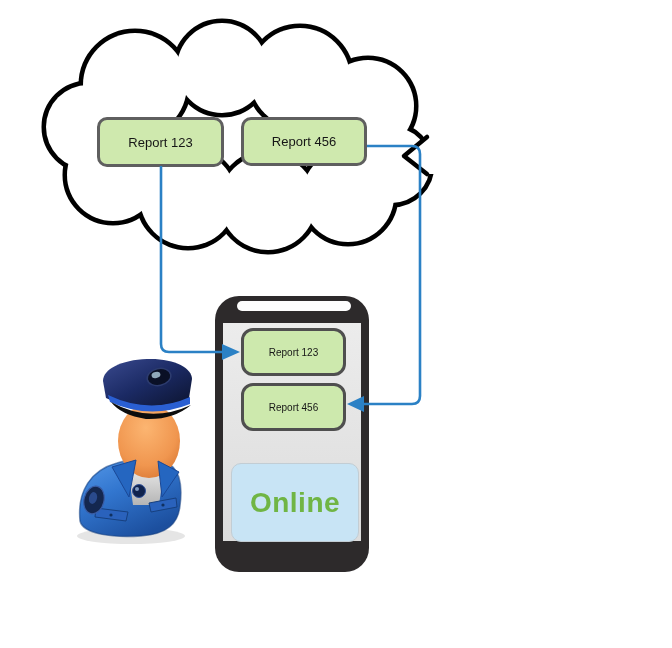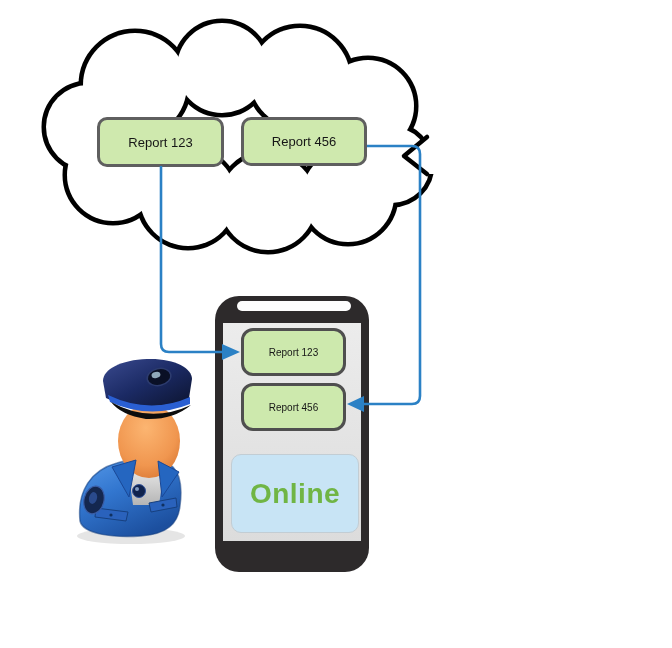--- a/index.html
+++ b/index.html
@@ -34,21 +34,21 @@
   }
   .pbox{
     position:absolute;left:18px;width:105px;height:48px;
     background:#cde9ad;border:3px solid #4f4f4f;border-radius:12px;
     display:flex;align-items:center;justify-content:center;
     font-size:10px;color:#161616;box-sizing:border-box;
   }
   #pbox1{top:5px;}
   #pbox2{top:60px;}
   .online{
-    position:absolute;left:8px;top:131px;width:126px;height:77px;
+    position:absolute;left:8px;top:140px;width:126px;height:77px;
     background:#c8e4f5;border:1px solid #c2cdd4;border-radius:10px;
     display:flex;align-items:center;justify-content:center;
     font-weight:bold;font-size:28px;color:#70b544;letter-spacing:0.5px;
   }
 </style>
 </head>
 <body>
 
 <div class="canvas">
 

